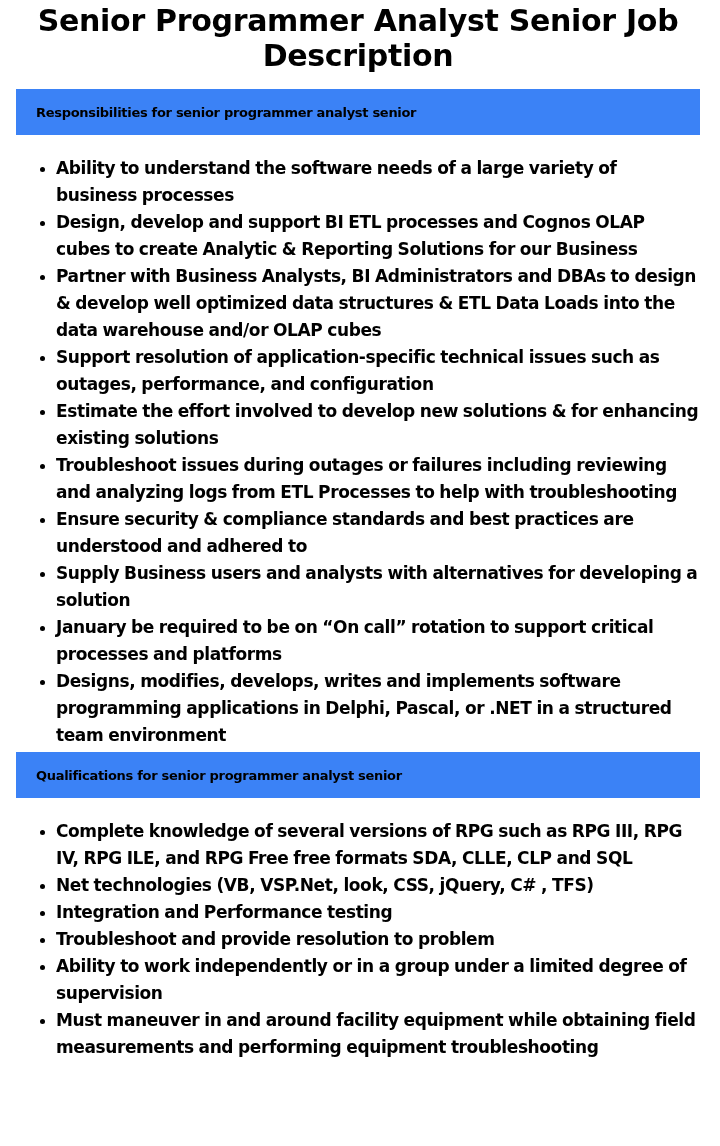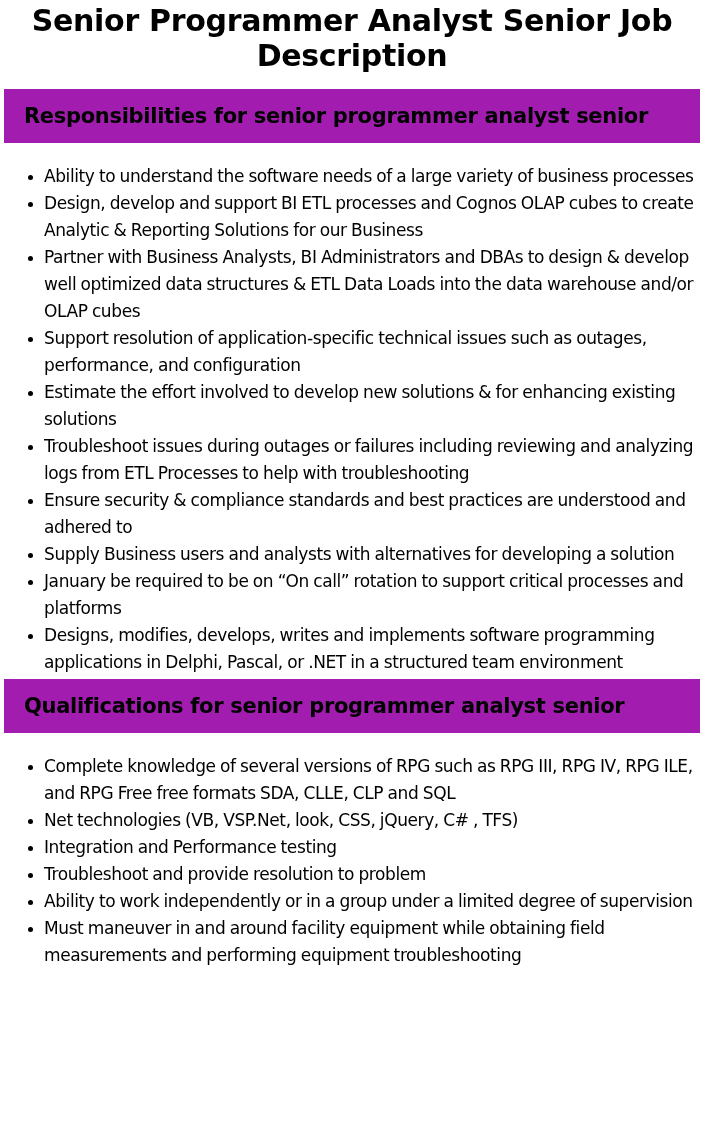--- a/index.html
+++ b/index.html
@@ -4,53 +4,54 @@
   <style>
     html, body { margin: 0; padding: 0; background: #ffffff; }
     body {
       width: 720px;
       height: 1146px;
       overflow: hidden;
       font-family: "DejaVu Sans", sans-serif;
       color: #000000;
       position: relative;
     }
-    .page { padding: 0 20px 0 4px; }
+    .page { padding: 0 20px 0 16px; }
     h1 {
       margin: 0;
       padding-top: 3px;
       text-align: center;
       font-family: "DejaVu Sans", sans-serif;
       font-weight: bold;
       font-size: 30px;
       line-height: 35px;
       letter-spacing: -0.3px;
     }
     .intro {
       margin: 20px 0 0 0;
       font-size: 17px;
       line-height: 27px;
       letter-spacing: -0.35px;
       word-spacing: -0.5px;
     }
     .section-header {
       margin-top: 16px;
-      background: #a21caf;
-      height: 54px;
+      background: #3b82f6;
+      height: 46px;
       display: flex;
       align-items: center;
       padding-left: 20px;
       font-weight: bold;
-      font-size: 21px;
+      font-size: 13px;
       letter-spacing: -0.3px;
     }
     ul {
       margin: 0;
       padding: 20px 0 0 40px;
       list-style: none;
+      font-weight: bold;
     }
     li {
       position: relative;
       font-size: 17px;
       line-height: 27px;
       letter-spacing: -0.4px;
       word-spacing: -0.6px;
     }
     li::before {
       content: "";

